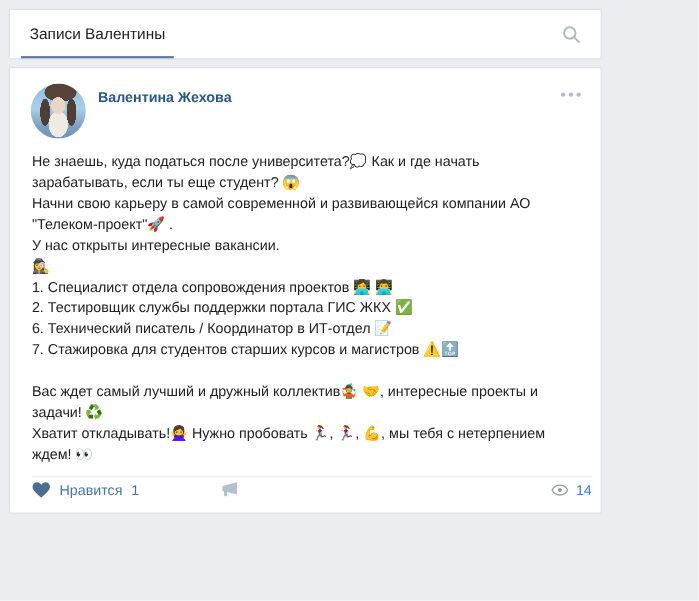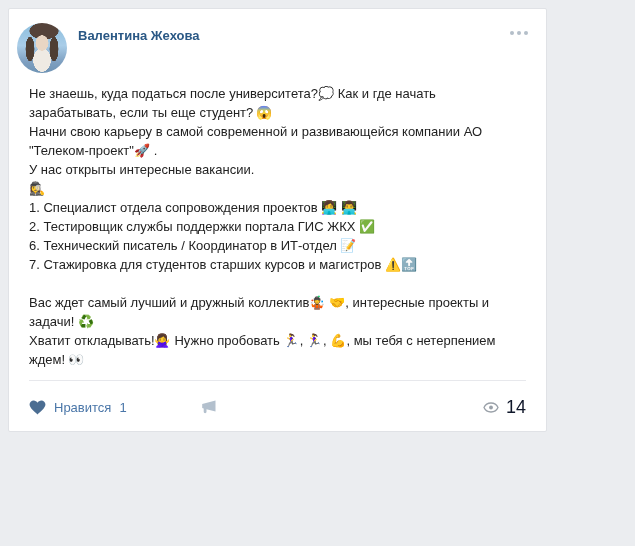--- a/index.html
+++ b/index.html
@@ -25,21 +25,21 @@
   }
   .search-btn {
     position:absolute; right:10px; top:0; height:100%;
     display:flex; align-items:center; padding:0 8px; cursor:pointer;
   }
 
   
   .post-card {
     background:#fff; border:1px solid #e0e2e6; border-radius:2px;
   }
-  .post-header { display:flex; align-items:flex-start; padding:14px 14px 0 8px; }
+  .post-header { display:flex; align-items:flex-start; padding:14px 14px 0 19px; }
   .avatar {
     width:50px; height:50px; border-radius:50%; flex:0 0 50px; cursor:pointer;
     background:
       radial-gradient(ellipse 11px 13px at 50% 40%, #e9d6c4 0%, #e9d6c4 58%, rgba(233,214,196,0) 60%),
       radial-gradient(ellipse 26px 15px at 54% 16%, #55433a 0%, #55433a 55%, rgba(85,67,58,0) 57%),
       radial-gradient(ellipse 8px 22px at 26% 52%, #4e3e33 0%, #4e3e33 55%, rgba(78,62,51,0) 57%),
       radial-gradient(ellipse 8px 22px at 74% 52%, #4e3e33 0%, #4e3e33 55%, rgba(78,62,51,0) 57%),
       radial-gradient(ellipse 15px 20px at 50% 74%, #efeae3 0%, #efeae3 58%, rgba(239,234,227,0) 60%),
       linear-gradient(180deg, #8cbede 0%, #a9cde8 45%, #7e9fc0 78%, #6e93b4 100%);
   }
@@ -50,35 +50,46 @@
   .menu-btn i { width:4px; height:4px; border-radius:50%; background:#b4bfc9; }
 
   
   .post-text { padding:11px 32px 0 20px; font-size:13px; line-height:19px; color:#222; }
   .pre { white-space:pre-wrap; }
   .resume-par { margin-top:14px; }
   .inline-link { color:#2a5885; text-decoration:none; cursor:pointer; }
 
   
   .post-footer {
-    margin:11px 20px 0 20px; border-top:1px solid #e7e8ec;
-    padding:16px 0 13px 0; display:flex; align-items:center;gap:48px;
+    margin:11px 8px 0 20px; border-top:1px solid #e7e8ec;
+    padding:4px 0 13px 0; display:flex; align-items:center;gap:48px;
   }
   .like-btn { display:flex; align-items:center; cursor:pointer; }
   .like-label { margin-left:8px; font-size:13px; color:#4a76a8; }
   .like-count { margin-left:8px; font-size:13px; color:#4a76a8; }
   .share-btn { margin-left:26px; display:flex; align-items:center; cursor:pointer; }
   .views { margin-left:auto; display:flex; align-items:center; }
-  .views-count { margin-left:7px; font-size:18px; color:#0f172a;text-align:center; }
+  .views-count { margin-left:7px; font-size:13px; color:#3b82f6;text-align:center; }
 </style>
 </head>
 <body>
 
 <div class="column">
 
+  <div class="header-card">
+    <div class="tab">
+      <span>Записи Валентины</span>
+    </div>
+    <div class="search-btn">
+      <svg width="17" height="17" viewBox="0 0 17 17">
+        <circle cx="7" cy="7" r="5.2" fill="none" stroke="#b1b8c0" stroke-width="1.8"></circle>
+        <line x1="11" y1="11" x2="15.2" y2="15.2" stroke="#b1b8c0" stroke-width="1.8" stroke-linecap="round"></line>
+      </svg>
+    </div>
+  </div>
 
   <div class="post-card">
 
     <div class="post-header">
       <div class="avatar"></div>
       <div class="author-block">
         <a class="author">Валентина Жехова</a>
       </div>
       <div class="menu-btn">
         <i></i>

